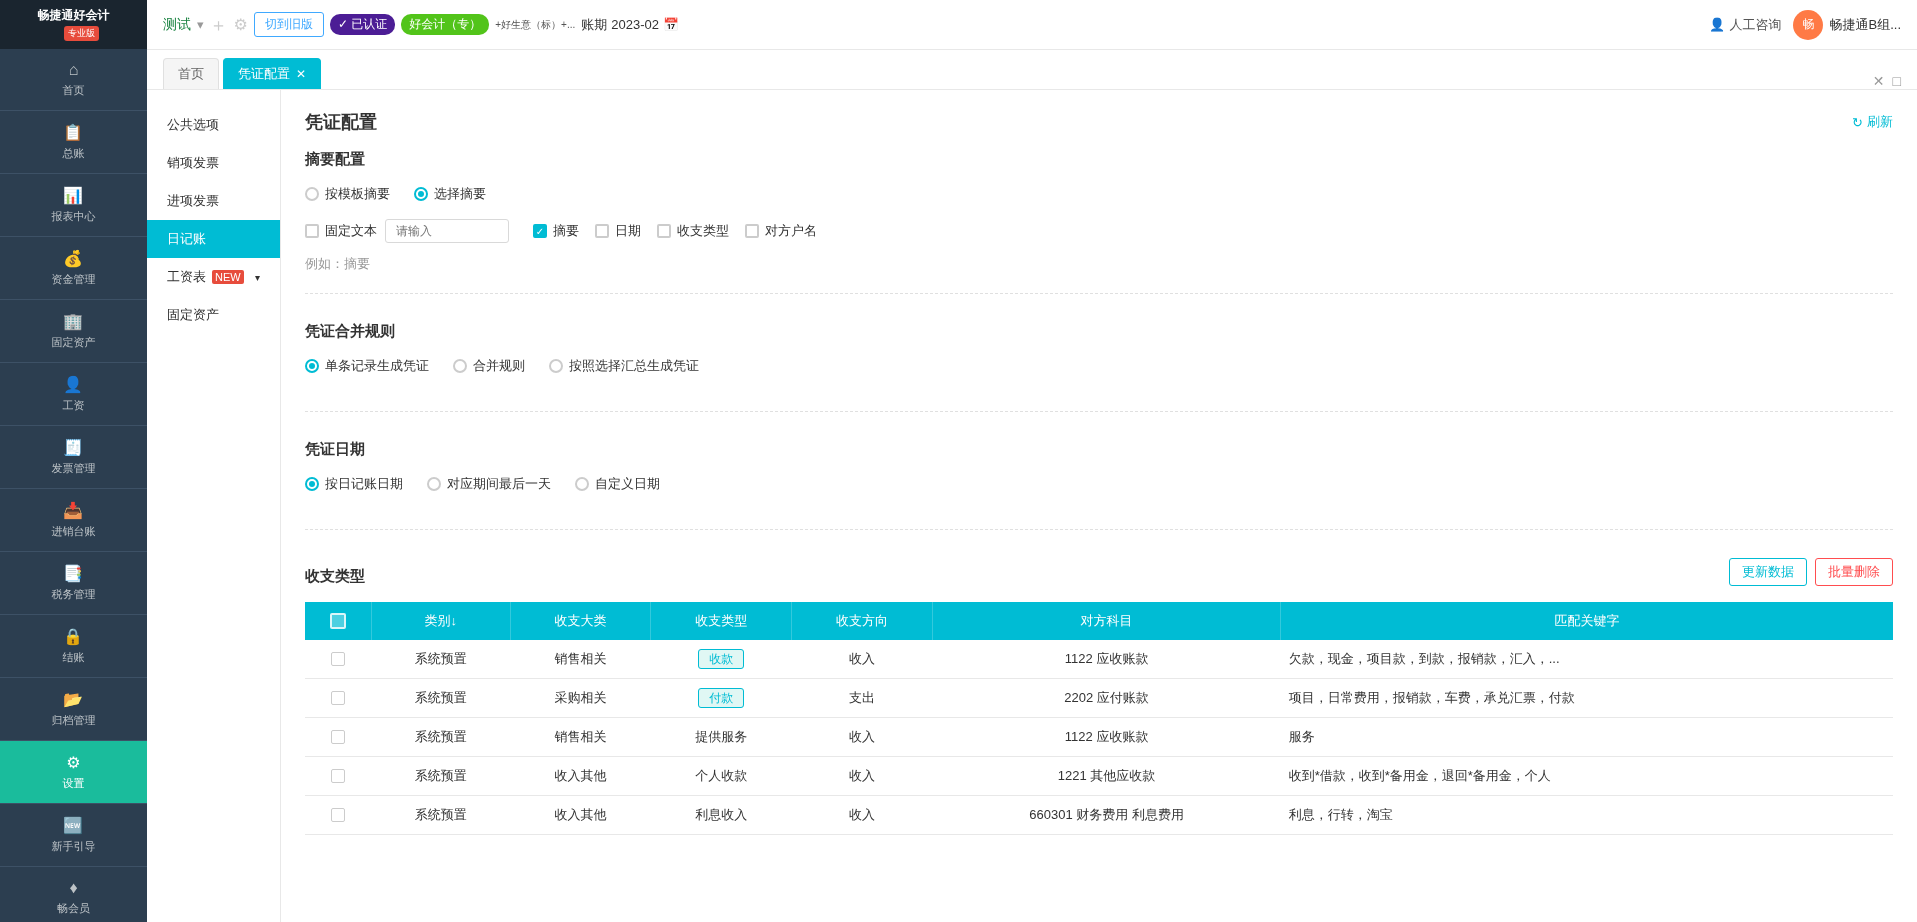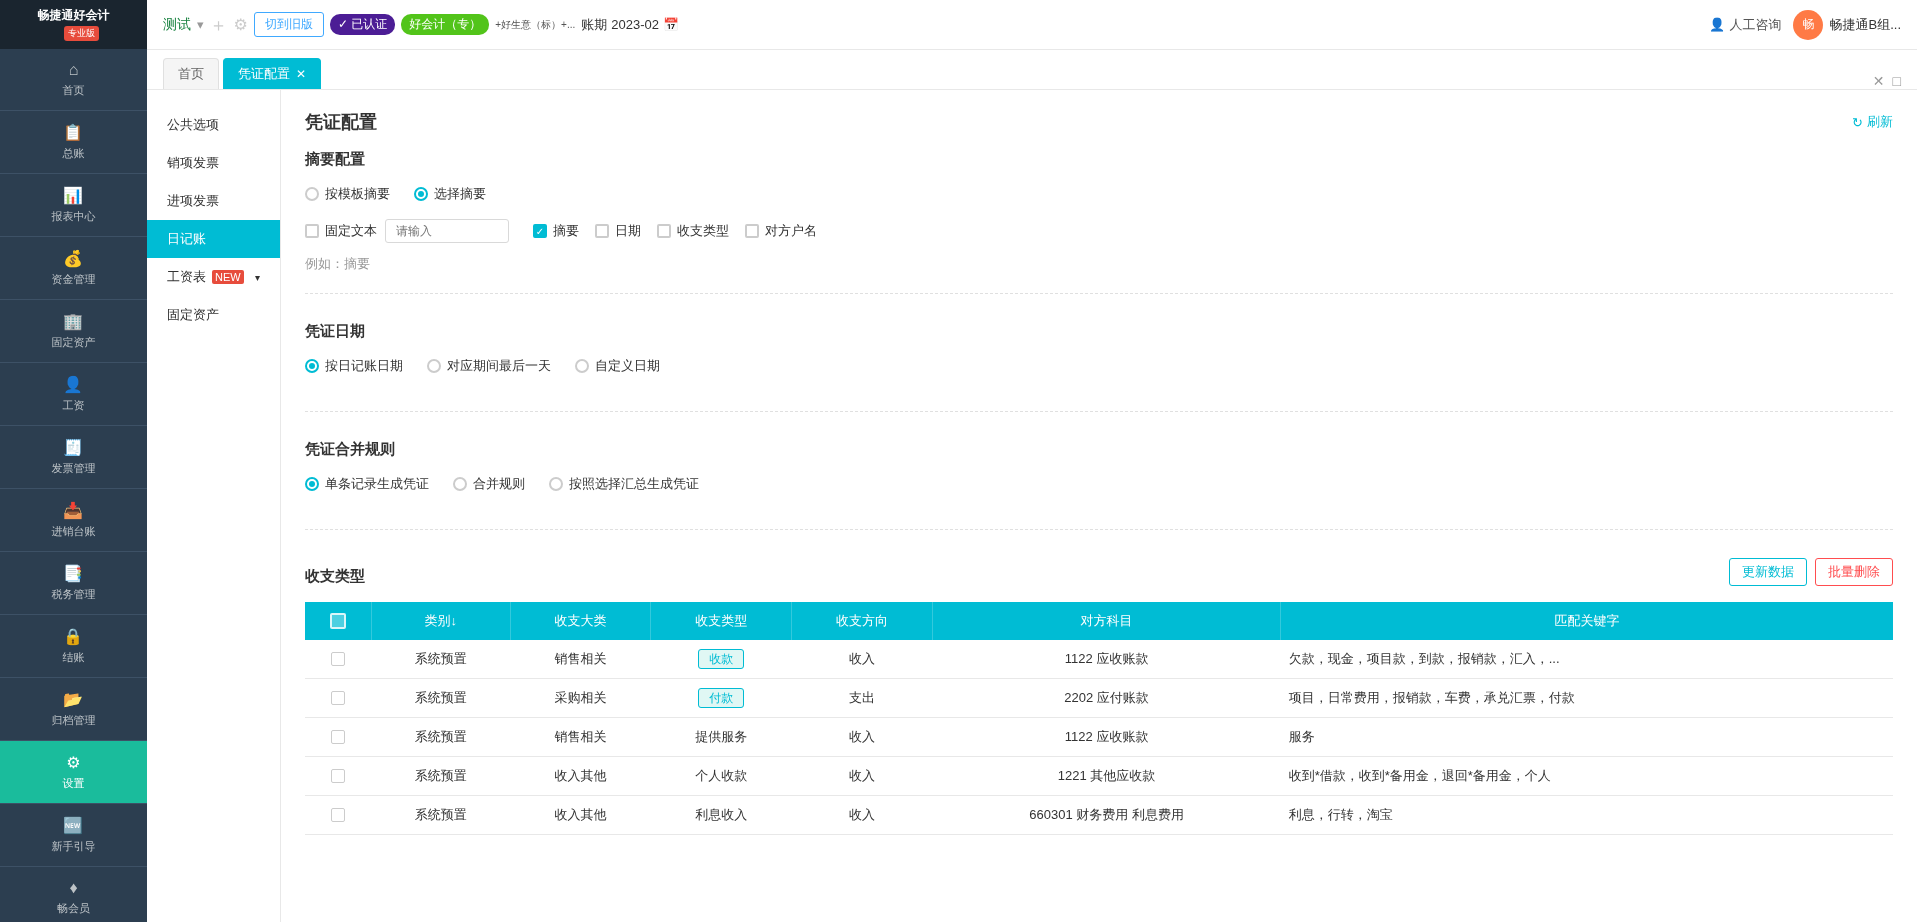--- a/index.html
+++ b/index.html
@@ -299,51 +299,51 @@
                 <span>对方户名</span>
               </label>
             </div>
           </div>
           <div class="example-text">
             <span>例如：</span><span>摘要</span>
           </div>
         </div>
 
         <div class="section">
+          <div class="section-title">凭证合并规则</div>
+          <div class="radio-group">
+            <label class="radio-item">
+              <div class="radio-circle checked"></div>
+              <span>单条记录生成凭证</span>
+            </label>
+            <label class="radio-item">
+              <div class="radio-circle"></div>
+              <span>合并规则</span>
+            </label>
+            <label class="radio-item">
+              <div class="radio-circle"></div>
+              <span>按照选择汇总生成凭证</span>
+            </label>
+          </div>
+        </div>
+
+        <div class="section">
           <div class="section-title">凭证日期</div>
           <div class="radio-group">
             <label class="radio-item">
               <div class="radio-circle checked"></div>
               <span>按日记账日期</span>
             </label>
             <label class="radio-item">
               <div class="radio-circle"></div>
               <span>对应期间最后一天</span>
             </label>
             <label class="radio-item">
               <div class="radio-circle"></div>
               <span>自定义日期</span>
-            </label>
-          </div>
-        </div>
-
-        <div class="section">
-          <div class="section-title">凭证合并规则</div>
-          <div class="radio-group">
-            <label class="radio-item">
-              <div class="radio-circle checked"></div>
-              <span>单条记录生成凭证</span>
-            </label>
-            <label class="radio-item">
-              <div class="radio-circle"></div>
-              <span>合并规则</span>
-            </label>
-            <label class="radio-item">
-              <div class="radio-circle"></div>
-              <span>按照选择汇总生成凭证</span>
             </label>
           </div>
         </div>
 
         <div class="table-section">
           <div style="display:flex; align-items:center; justify-content:space-between; margin-bottom:8px;">
             <div class="section-title" style="margin-bottom:0;">收支类型</div>
             <div class="table-actions">
               <button class="table-btn update">更新数据</button>
               <button class="table-btn delete">批量删除</button>

